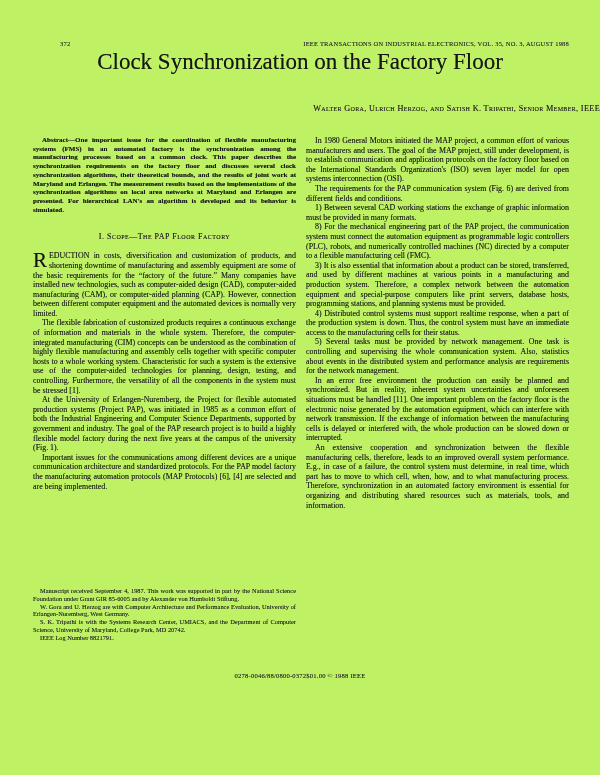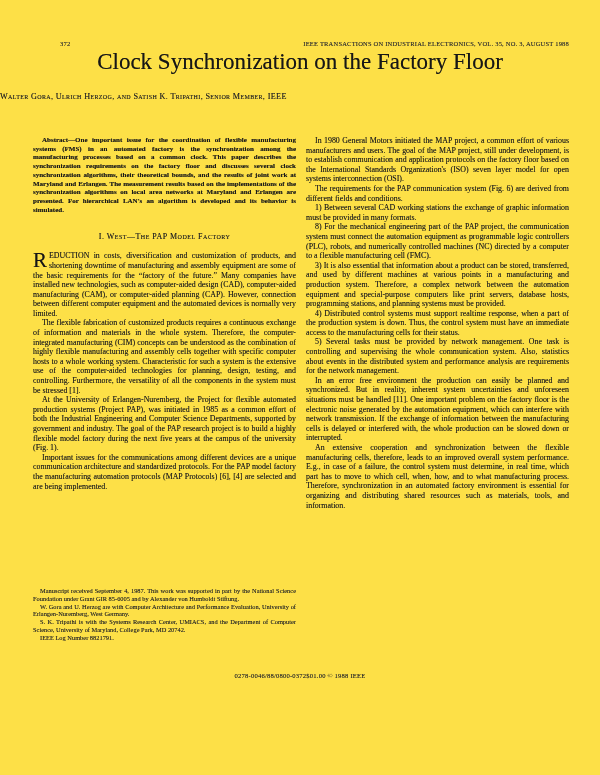--- a/index.html
+++ b/index.html
@@ -1,35 +1,35 @@
 <!DOCTYPE html>
 <html><head>
 <meta charset="utf-8">
 <style>
   html,body { margin:0; padding:0; }
   body { width:600px; height:775px; background:#efefed; }
   .page {
     position:relative; width:600px; height:775px; overflow:hidden;
-    background:#fde047;
+    background:#bef264;
     font-family:"Liberation Serif", serif;
     color:#1e1e1e;
     text-shadow:0 0 0.35px rgba(30,30,30,0.55);
   }
   .running-head {
     position:absolute; top:40px; left:60px; right:31px;
     display:flex; justify-content:space-between; align-items:baseline;
     font-size:6.5px; letter-spacing:0.2px; color:#343434;
   }
   .paper-title {
     position:absolute; top:49px; left:0; width:100%;
     text-align:center; font-size:23px; font-weight:400; color:#161616;
   }
   .authors-line {
-    position:absolute; top:92px; left:0; width:100%;
-    text-align:left; font-size:8.2px; font-variant:small-caps;
+    position:absolute; top:104px; left:0; width:100%;
+    text-align:right; font-size:8.2px; font-variant:small-caps;
     letter-spacing:0.35px; color:#242424;
   }
   .col { position:absolute; top:136px; }
   .col-left  { left:33px;  width:263px; }
   .col-right { left:306px; width:263px; }
   .abstract {
     font-size:7px; line-height:8.7px; font-weight:bold;
     text-align:justify; text-indent:9px; margin:0; color:#1a1a1a;
   }
   .section-heading {
@@ -66,21 +66,21 @@
     <span>IEEE TRANSACTIONS ON INDUSTRIAL ELECTRONICS, VOL. 35, NO. 3, AUGUST 1988</span>
   </div>
 
   <div class="paper-title">Clock Synchronization on the Factory Floor</div>
 
   <div class="authors-line">Walter Gora, Ulrich Herzog, and Satish K. Tripathi, Senior Member, IEEE</div>
 
   <div class="col col-left">
     <p class="abstract"><b>Abstract—</b><span>One important issue for the coordination of flexible manufacturing systems (FMS) in an automated factory is the synchronization among the manufacturing processes based on a common clock. This paper describes the synchronization requirements on the factory floor and discusses several clock synchronization algorithms, their theoretical bounds, and the results of joint work at Maryland and Erlangen. The measurement results based on the implementations of the synchronization algorithms on local area networks at Maryland and Erlangen are presented. For hierarchical LAN's an algorithm is developed and its behavior is simulated.</span></p>
 
-    <div class="section-heading">I. West—The PAP Model Factory</div>
+    <div class="section-heading">I. Scope—The PAP Floor Factory</div>
 
     <p class="body-par no-indent"><span class="dropcap">R</span><span>EDUCTION in costs, diversification and customization of products, and shortening downtime of manufacturing and assembly equipment are some of the basic requirements for the “factory of the future.” Many companies have installed new technologies, such as computer-aided design (CAD), computer-aided manufacturing (CAM), or computer-aided planning (CAP). However, connection between different computer equipment and the automated devices is normally very limited.</span></p>
     <p class="body-par">The flexible fabrication of customized products requires a continuous exchange of information and materials in the whole system. Therefore, the computer-integrated manufacturing (CIM) concepts can be understood as the combination of highly flexible manufacturing and assembly cells together with specific computer hosts to a whole working system. Characteristic for such a system is the extensive use of the computer-aided technologies for planning, design, testing, and controlling. Furthermore, the versatility of all the components in the system must be stressed [1].</p>
     <p class="body-par">At the University of Erlangen-Nuremberg, the Project for flexible automated production systems (Project PAP), was initiated in 1985 as a common effort of both the Industrial Engineering and Computer Science Departments, supported by government and industry. The goal of the PAP research project is to build a highly flexible model factory during the next five years at the campus of the university (Fig. 1).</p>
     <p class="body-par">Important issues for the communications among different devices are a unique communication architecture and standardized protocols. For the PAP model factory the manufacturing automation protocols (MAP Protocols) [6], [4] are selected and are being implemented.</p>
   </div>
 
   <div class="footnote">
     <p>Manuscript received September 4, 1987. This work was supported in part by the National Science Foundation under Grant GIR 85-6005 and by Alexander von Humboldt Stiftung.</p>
     <p>W. Gora and U. Herzog are with Computer Architecture and Performance Evaluation, University of Erlangen-Nuremberg, West Germany.</p>

